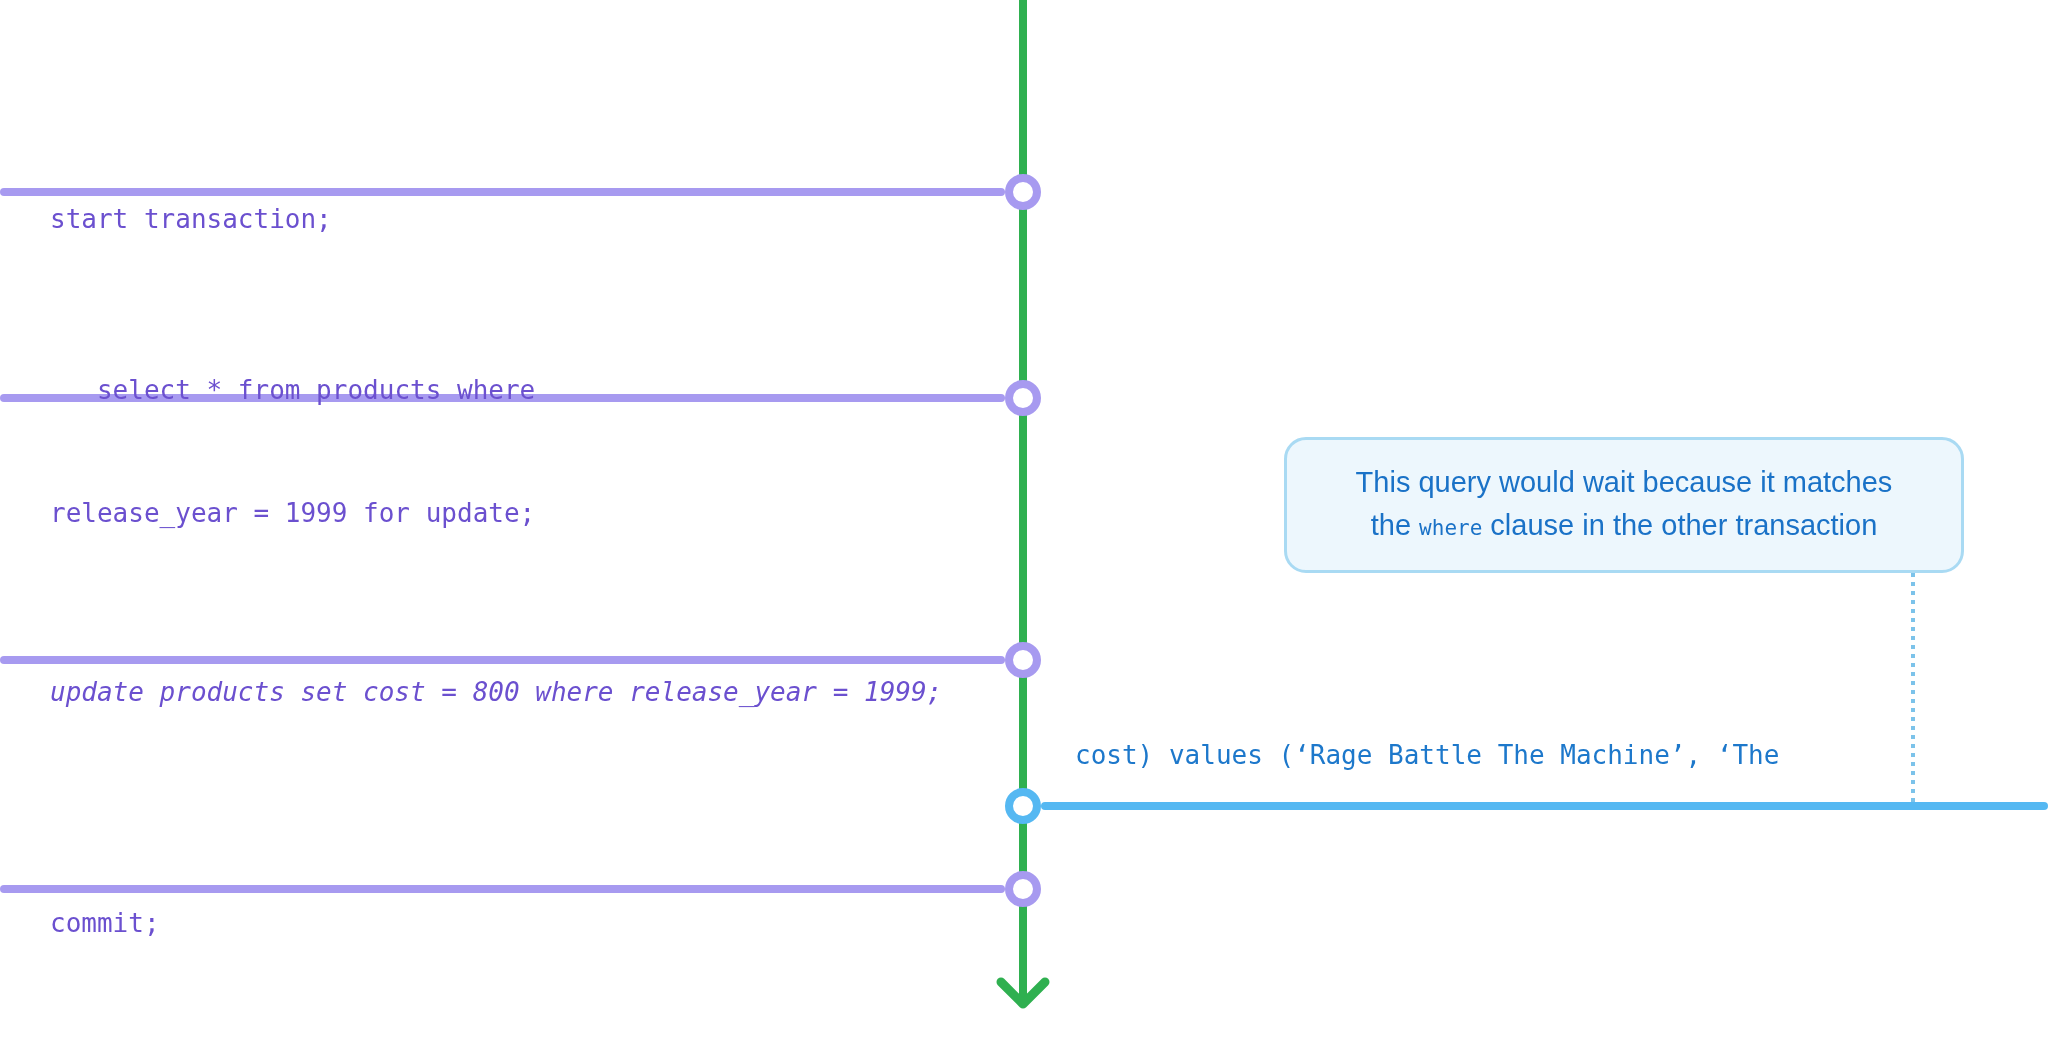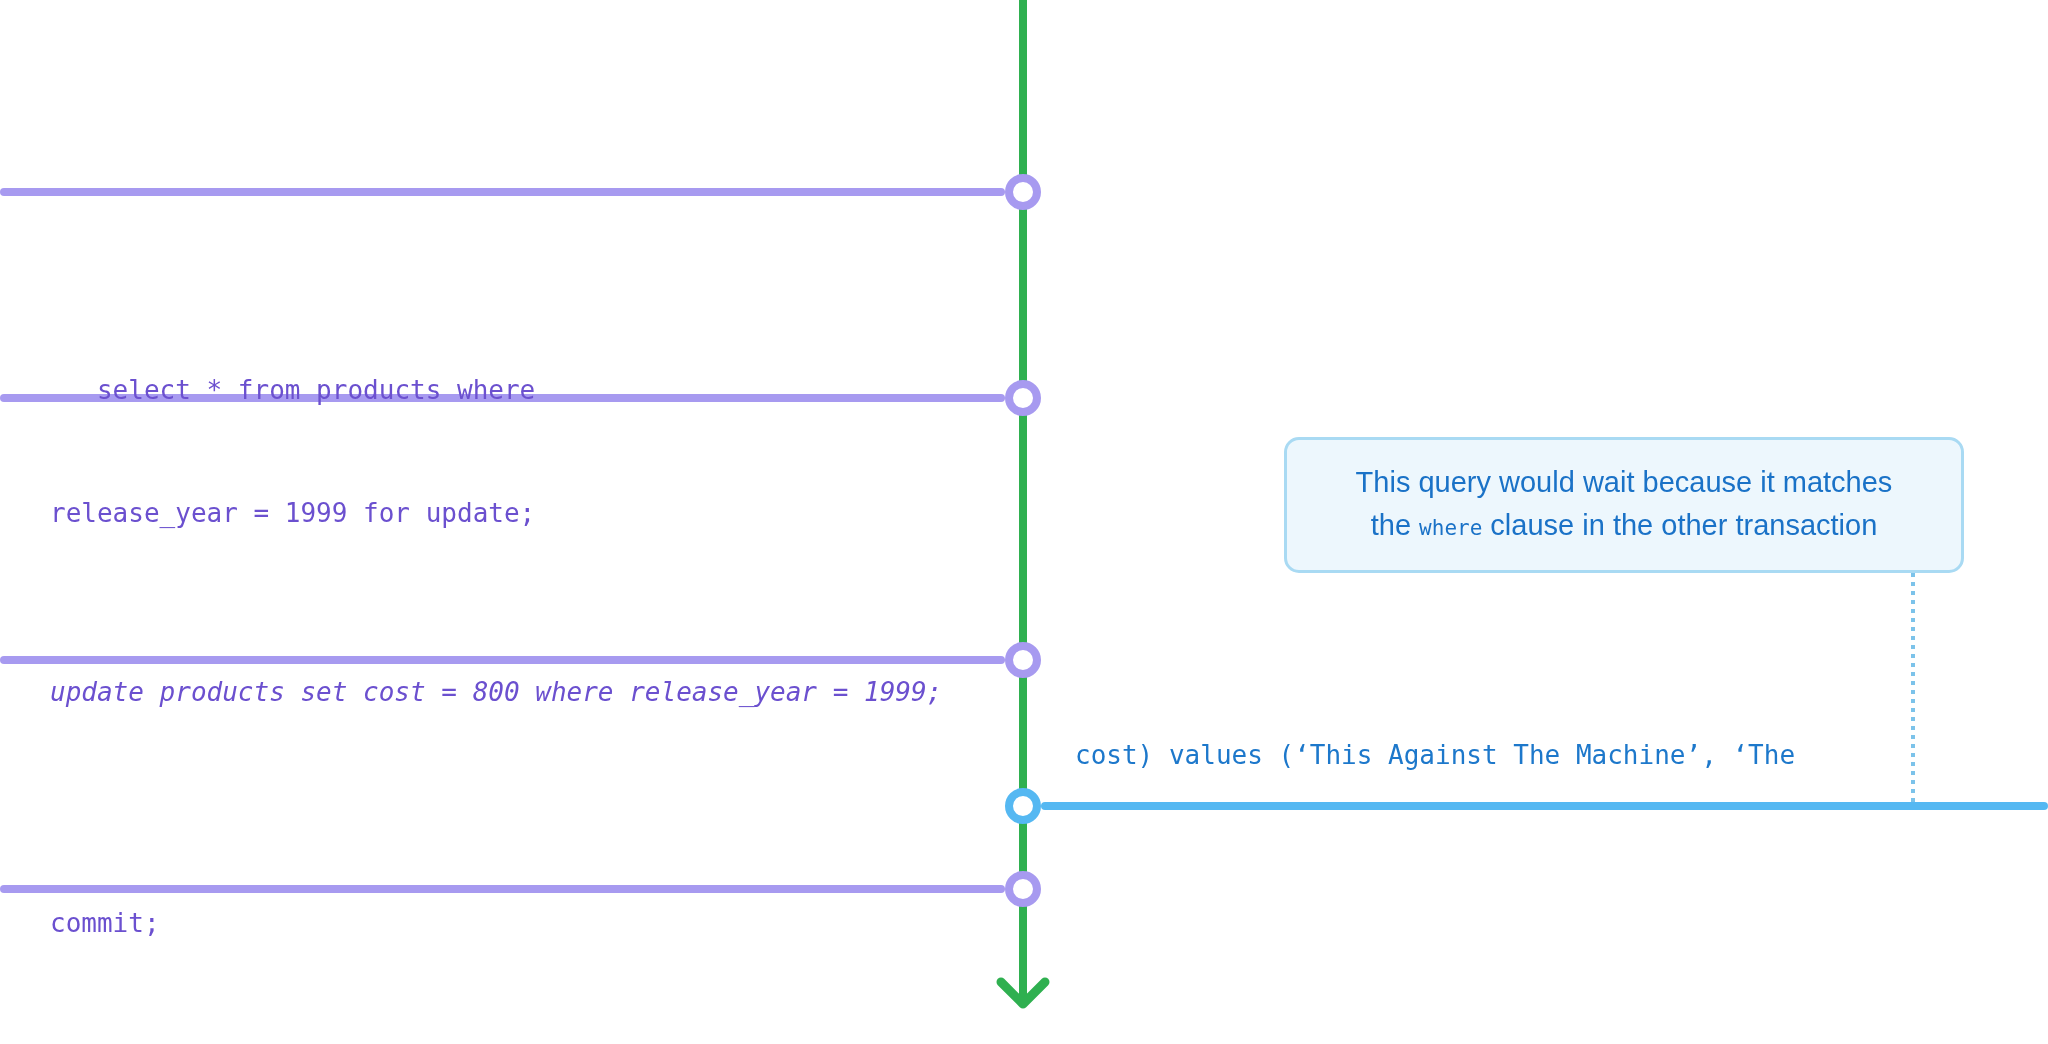--- a/index.html
+++ b/index.html
@@ -53,21 +53,21 @@
   .sql.update { left: 50px; top: 590px; font-style: italic; }
   .sql.commit { left: 50px; top: 821px; }
   .sql.insert { left: 1075px; top: 657px; }
   
   .callout {
     position: absolute;
     left: 1284px; top: 437px;
     width: 680px; height: 136px;
     background: #edf7fd;
     border: 3px solid #a9daf3;
-    border-radius: 15px;
+    border-radius: 22px;
     display: flex; flex-direction: column;
     justify-content: center; align-items: center;
     font-family: "Liberation Sans", sans-serif;
     font-size: 29px; line-height: 43px;
     color: #1a72c7;
     text-align: center;
   }
   .callout .code-inline {
     font-family: "DejaVu Sans Mono", "Liberation Mono", monospace;
     font-size: 21px;
@@ -96,33 +96,36 @@
   <div class="hline purple l4"></div>
 
   <div class="hline blue lblue"></div>
 
   <div class="node purple n1"></div>
   <div class="node purple n2"></div>
   <div class="node purple n3"></div>
   <div class="node blue nblue"></div>
   <div class="node purple n4"></div>
 
+  <div class="sql purple start">
+    <div>start transaction;</div>
+  </div>
   <div class="sql purple select">
     <div>select * from products where</div>
     <div>release_year = 1999 for update;</div>
   </div>
   <div class="sql purple update">
     <div>update products set cost = 800 where release_year = 1999;</div>
   </div>
   <div class="sql purple commit">
     <div>commit;</div>
   </div>
 
   <div class="sql blue insert">
-    <div>cost) values (‘This Against The Machine’, ‘The</div>
+    <div>cost) values (‘Rage Battle The Machine’, ‘The</div>
   </div>
 
   <div class="callout">
     <div>This query would wait because it matches</div>
     <div><span>the </span><span class="code-inline">where</span><span> clause in the other transaction</span></div>
   </div>
 
   <div class="leader"></div>
 
 </div>

